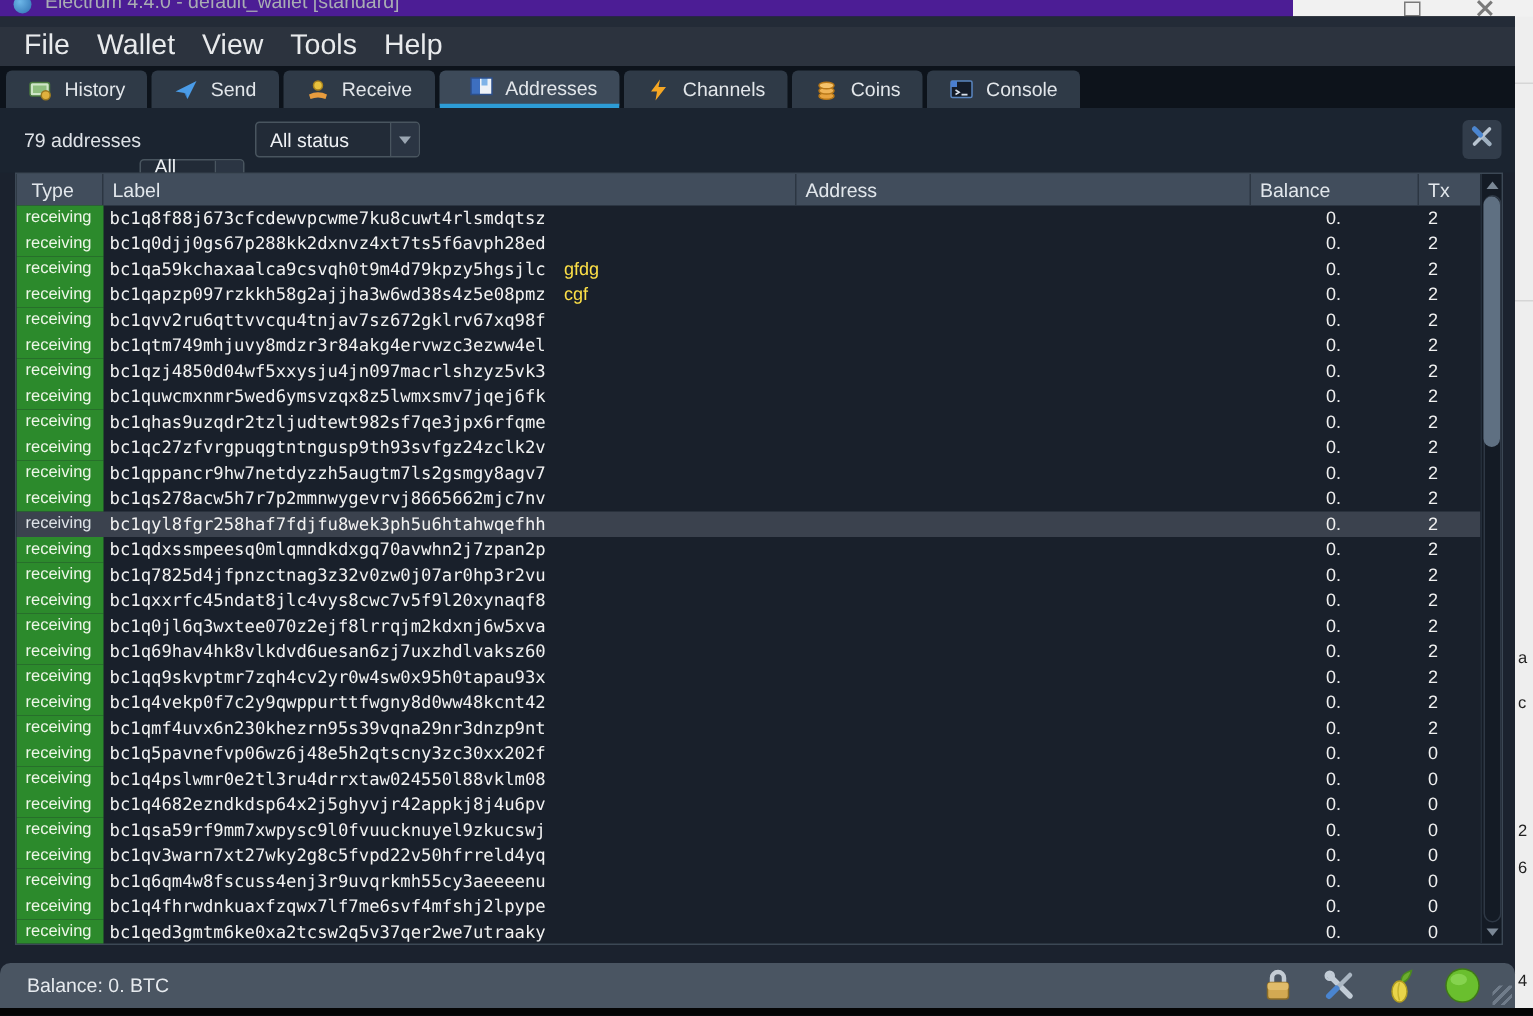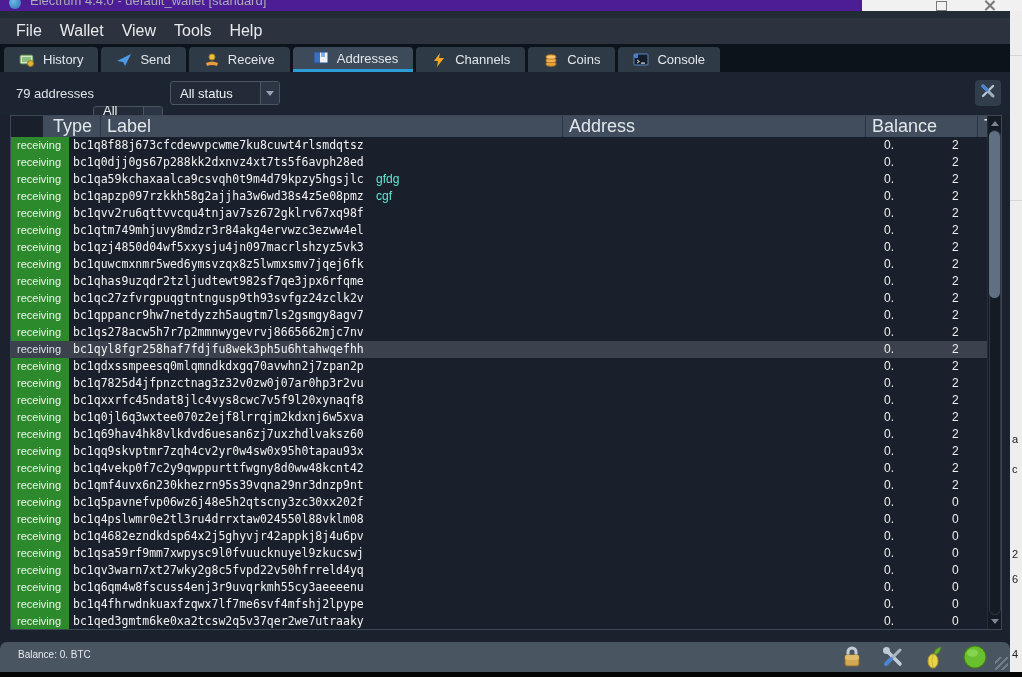--- a/index.html
+++ b/index.html
@@ -25,21 +25,21 @@
   .win-close:before,.win-close:after{content:"";position:absolute;left:5px;top:-1px;width:1.5px;height:13px;background:#7a7a7a;}
   .win-close:before{transform:rotate(45deg);}
   .win-close:after{transform:rotate(-45deg);}
 
   
   .app{position:absolute;left:0;top:11px;width:1010px;height:661px;background:#1b222e;}
   .top-seam{position:absolute;left:0;top:0;width:1010px;height:7px;background:#232b37;}
 
   .menubar{position:absolute;left:0;top:7px;width:1010px;height:26px;background:#2c333e;
     display:flex;align-items:center;padding-left:7px;box-sizing:border-box;}
-  .menubar .mitem{padding:0 9px;font-size:16px;color:#e8eaec;cursor:default;}
+  .menubar .mitem{padding:0 9px;font-size:19px;color:#e8eaec;cursor:default;}
 
   .tabbar{position:absolute;left:0;top:33px;width:1010px;height:28px;background:#0d131b;
     display:flex;align-items:flex-end;padding-left:4px;box-sizing:border-box;}
   .tab{height:25px;display:flex;align-items:center;gap:8px;padding:0 15px;margin-right:3px;
     background:#2f3a47;border-radius:4px 4px 0 0;color:#e2e6ea;font-size:13px;box-sizing:border-box;cursor:default;}
   .tab.active{background:#3d4a59;border-bottom:3px solid #2d9cd6;padding-left:20px;}
   .tab .ticon{width:16px;height:16px;display:inline-flex;}
 
   .filterbar{position:absolute;left:0;top:61px;width:1010px;height:43px;background:#1b2430;}
   .addr-count{position:absolute;left:16px;top:14px;font-size:13px;color:#dfe3e8;}
@@ -50,52 +50,52 @@
     display:flex;align-items:center;justify-content:center;border-radius:0 2px 2px 0;}
   .caret-down{width:0;height:0;border-left:4px solid transparent;border-right:4px solid transparent;border-top:5px solid #9aa5b1;}
   .combo-types{left:93px;width:70px;margin-top:25px;}
   .combo-status{left:170px;width:110px;}
   .settings-btn{position:absolute;right:9px;top:8px;width:26px;height:26px;background:#323d4b;
     border-radius:4px;display:flex;align-items:center;justify-content:center;cursor:pointer;}
 
   
   .tablebox{position:absolute;left:10px;top:104px;width:992px;height:515px;
     border:1px solid #3c4855;background:#19202b;box-sizing:border-box;overflow:hidden;}
-  .thead{display:flex;height:21px;background:#414d5c;color:#e2e7ec;font-size:18px;line-height:21px;width:976px;margin-left:32px;}
+  .thead{display:flex;height:21px;background:#414d5c;color:#e2e7ec;font-size:13px;line-height:21px;width:976px;}
   .hcell{box-sizing:border-box;border-right:1px solid #2c3642;padding-left:6px;overflow:hidden;white-space:nowrap;}
   .h-type{width:58px;padding-left:10px;}
   .h-address{width:303px;}
   .h-label{width:462px;}
   .h-balance{width:112px;}
   .h-tx{width:41px;border-right:none;}
   .tbody{width:976px;}
   .trow{display:flex;height:17px;line-height:17px;}
   .trow .cell{box-sizing:border-box;overflow:hidden;white-space:nowrap;}
   .cell.type{width:58px;background:#2c8a2c;color:#eef7e8;font-size:11px;padding-left:6px;}
   .cell.addr{width:303px;font-family:"DejaVu Sans Mono",monospace;font-size:11.5px;color:#f2f2f2;padding-left:4px;}
-  .cell.label{width:462px;font-size:12px;color:#5eead4;padding-left:4px;}
+  .cell.label{width:462px;font-size:12px;color:#fde047;padding-left:4px;}
   .cell.bal{width:112px;font-size:12px;color:#f0f0f0;text-align:right;padding-right:52px;}
   .cell.tx{width:41px;font-size:12px;color:#f0f0f0;padding-left:6px;}
   .trow.selected{background:#3b424e;}
   .trow.selected .cell.type{background:transparent;color:#dfe3e8;}
 
   
   .vscroll{position:absolute;right:0;top:0;bottom:0;width:14px;background:#141b25;border-left:1px solid #242e3a;box-sizing:border-box;}
   .sb-btn{position:absolute;left:0;width:13px;height:13px;display:flex;align-items:center;justify-content:center;}
   .sb-up{top:1px;}
   .sb-down{bottom:1px;}
   .tri-up{width:0;height:0;border-left:4px solid transparent;border-right:4px solid transparent;border-bottom:5px solid #7a8795;}
   .tri-down{width:0;height:0;border-left:4px solid transparent;border-right:4px solid transparent;border-top:5px solid #7a8795;}
   .sb-track{position:absolute;left:1px;top:14px;bottom:14px;width:10px;border:1px solid #2e3845;border-radius:6px;}
   .sb-thumb{position:absolute;left:1px;top:15px;width:11px;height:167px;background:#5f7082;border-radius:6px;}
 
   
   .gap-under-table{position:absolute;left:0;top:619px;width:1010px;height:12px;background:#1b222e;}
   .statusbar{position:absolute;left:0;top:631px;width:1010px;height:30px;background:#4a5562;border-radius:7px 7px 0 0;}
-  .sb-balance{position:absolute;left:18px;top:7px;font-size:10px;color:#e6eaee;}
+  .sb-balance{position:absolute;left:18px;top:7px;font-size:13px;color:#e6eaee;}
   .status-icons{position:absolute;right:22px;top:2px;height:26px;display:flex;align-items:center;gap:15px;}
   .sicon{width:26px;height:26px;display:flex;align-items:center;justify-content:center;cursor:pointer;}
   .grip{position:absolute;right:2px;bottom:2px;width:13px;height:13px;
     background:repeating-linear-gradient(135deg,transparent 0 3px,#707c8a 3px 5px);}
 </style>
 </head>
 <body>
 
 <div class="desktop-strip">
   <div class="hline" style="top:55px"></div>

